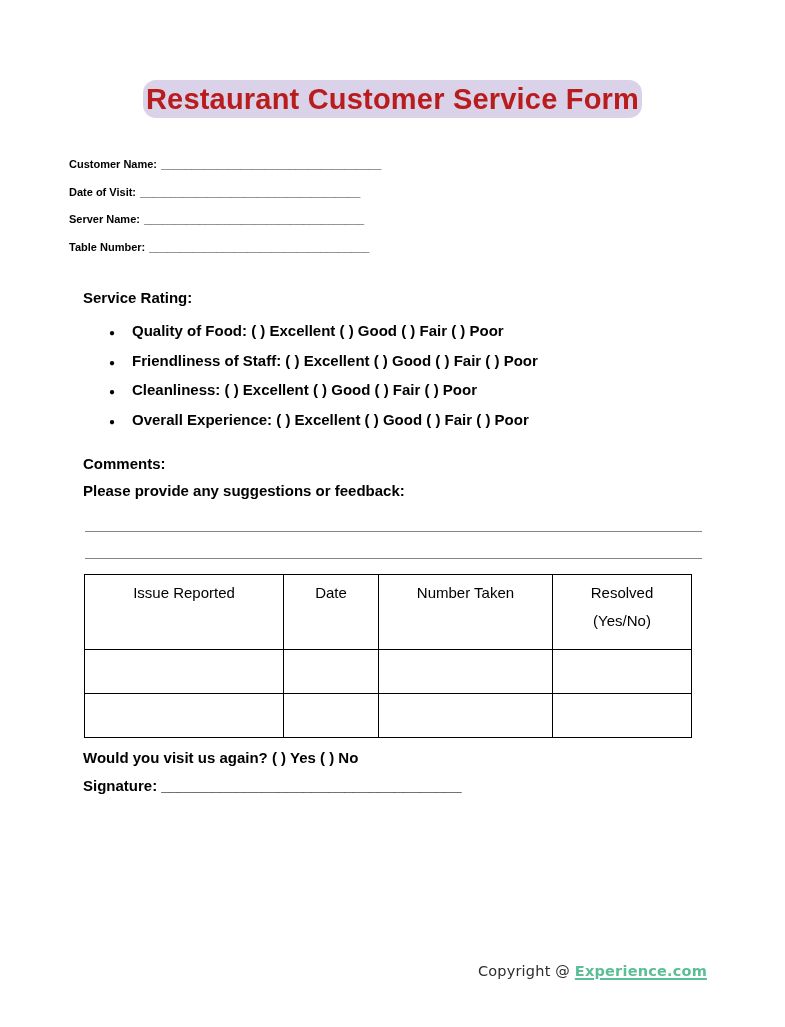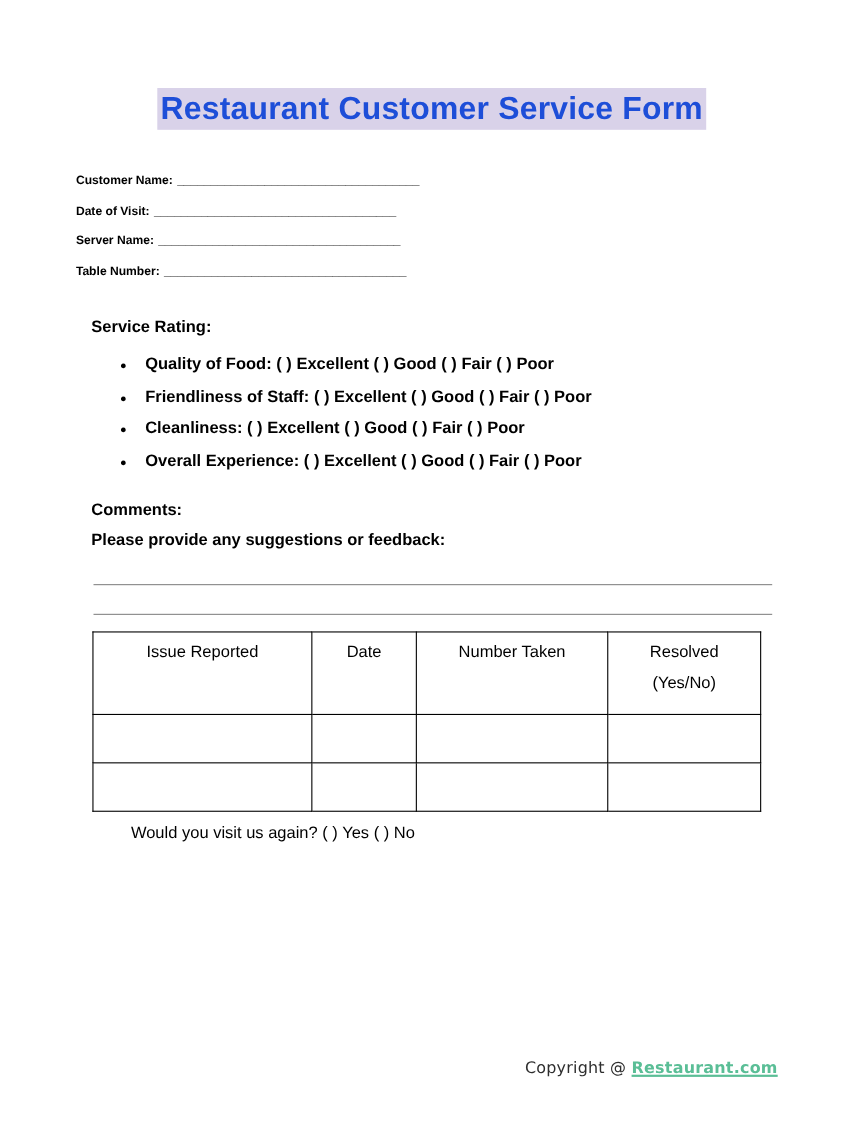--- a/index.html
+++ b/index.html
@@ -6,23 +6,24 @@
   body{
     width:785px;height:1027px;background:#ffffff;
     font-family:"Liberation Sans",sans-serif;color:#000;
     position:relative;overflow:hidden;
   }
   .page{position:relative;width:785px;height:1027px;}
 
   
   .title-wrap{position:absolute;top:80px;left:0;width:785px;text-align:center;}
   .title-highlight{
-    display:inline-block;background:#d9d2e9;color:#1d4ed8;
+    display:inline-block;background:#d9d2e9;color:#b91c1c;
     font-weight:bold;font-size:29px;line-height:38px;padding:0 3px;
     letter-spacing:0.2px;
+    border-radius:13px;
   }
 
   
   .fields{position:absolute;top:151px;left:69px;font-size:11px;font-weight:bold;line-height:27.5px;white-space:nowrap;}
   .field .fill{font-weight:bold;margin-left:4px;letter-spacing:0;}
 
   
   .sr-heading{position:absolute;top:284px;left:83px;font-size:15px;font-weight:bold;line-height:27px;}
   .bullets{position:absolute;top:317px;left:109px;font-size:15px;font-weight:bold;line-height:27.5px;}
   .bullet-item{display:flex;align-items:baseline;white-space:nowrap;}
@@ -40,21 +41,21 @@
     border-collapse:collapse;table-layout:fixed;width:607px;
   }
   table.issues th,table.issues td{border:1.5px solid #000;padding:0;}
   table.issues th{
     height:70px;vertical-align:top;text-align:center;
     font-size:15px;font-weight:normal;line-height:28px;padding-top:4px;
   }
   table.issues td{height:43px;}
 
   
-  .closing{position:absolute;top:744px;left:83px;font-size:15px;font-weight:normal;line-height:27.5px;white-space:nowrap;margin-left:36px;}
+  .closing{position:absolute;top:744px;left:83px;font-size:15px;font-weight:bold;line-height:27.5px;white-space:nowrap;}
   .closing .fill{margin-left:4px;}
 
   
   .footer{
     position:absolute;top:960px;right:78px;
     font-family:"DejaVu Sans","Liberation Sans",sans-serif;
     font-size:14.5px;line-height:22px;color:#2e2e2e;letter-spacing:0.2px;white-space:nowrap;
   }
   .footer a{
     color:#5abe96;font-weight:bold;
@@ -147,19 +148,22 @@
         <td></td>
         <td></td>
         <td></td>
         <td></td>
       </tr>
     </tbody>
   </table>
 
   <div class="closing">
     <div>Would you visit us again? ( ) Yes ( ) No</div>
+    <div>
+      <span>Signature:</span><span class="fill">____________________________________</span>
+    </div>
   </div>
 
   <div class="footer">
-    <span>Copyright @ </span><a href="#">Restaurant.com</a>
+    <span>Copyright @ </span><a href="#">Experience.com</a>
   </div>
 
 </div>
 
 </body></html>

